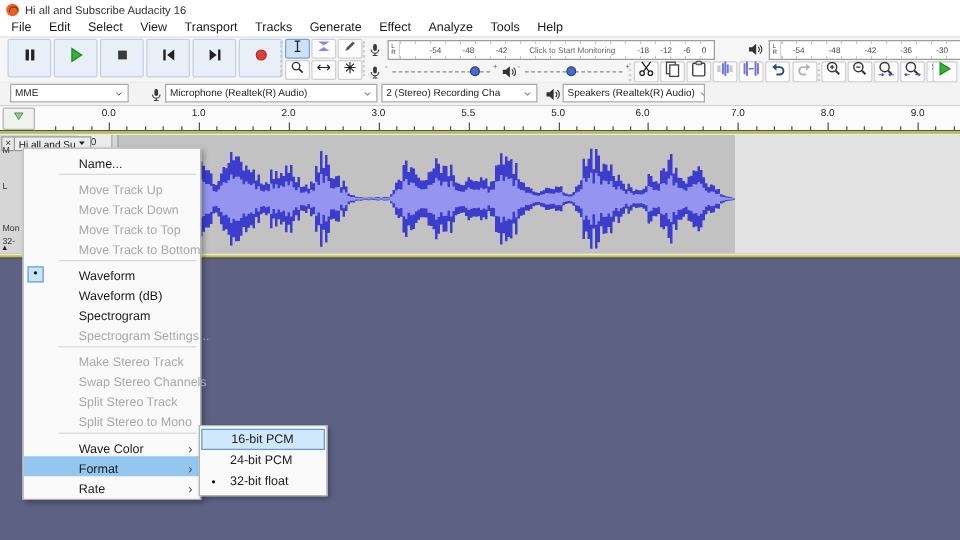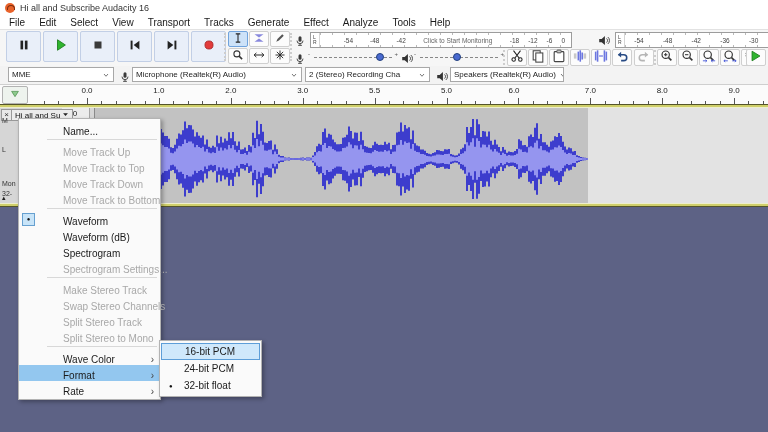--- a/index.html
+++ b/index.html
@@ -357,21 +357,21 @@
       </div>
     </div>
   <div id="playspeed-btn" class="tbtn">
       <span><svg width="14" height="14" viewBox="0 0 16 16" xmlns="http://www.w3.org/2000/svg">
           <path d="M3.5 2.5 L12.5 8 L3.5 13.5 Z" fill="#2fb52f" stroke="#1e7d1e"></path>
         </svg></span>
     </div>
 </div>
 
 <div id="devicebar">
-  <div class="dd" style="left:8px;width:106px">
+  <div class="dd" style="left:8px;width:95px">
     <span>MME</span>
     <span class="chev">
         <svg width="8" height="8" viewBox="0 0 16 16" xmlns="http://www.w3.org/2000/svg">
           <path d="M4 6 L8 10.5 L12 6" fill="none" stroke="#555" stroke-width="1.6"></path>
         </svg>
       </span>
   </div>
   <span class="icon-slot" style="left:119px;top:3px" id="mic3"><svg width="12" height="12" viewBox="0 0 16 16" xmlns="http://www.w3.org/2000/svg">
         <rect x="6" y="1.5" width="4" height="7.5" rx="2" fill="#3a3a3a"></rect>
         <path d="M4 7.5 a4 4 0 0 0 8 0" fill="none" stroke="#3a3a3a" stroke-width="1.2"></path>
@@ -523,24 +523,24 @@
 
 <div id="ctx-menu">
     <div class="mi">
       <span>Name...</span>
     </div>
     <div class="msep"></div>
     <div class="mi dis">
       <span>Move Track Up</span>
     </div>
     <div class="mi dis">
+      <span>Move Track Down</span>
+    </div>
+    <div class="mi dis">
       <span>Move Track to Top</span>
-    </div>
-    <div class="mi dis">
-      <span>Move Track Down</span>
     </div>
     <div class="mi dis">
       <span>Move Track to Bottom</span>
     </div>
     <div class="msep"></div>
     <div class="mi">
       <span class="chk">●</span>
       <span>Waveform</span>
     </div>
     <div class="mi">

